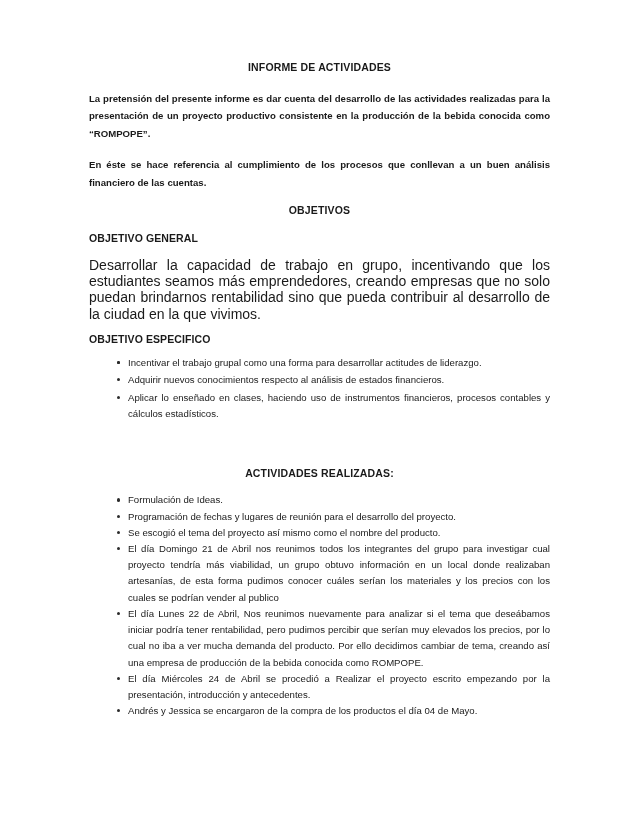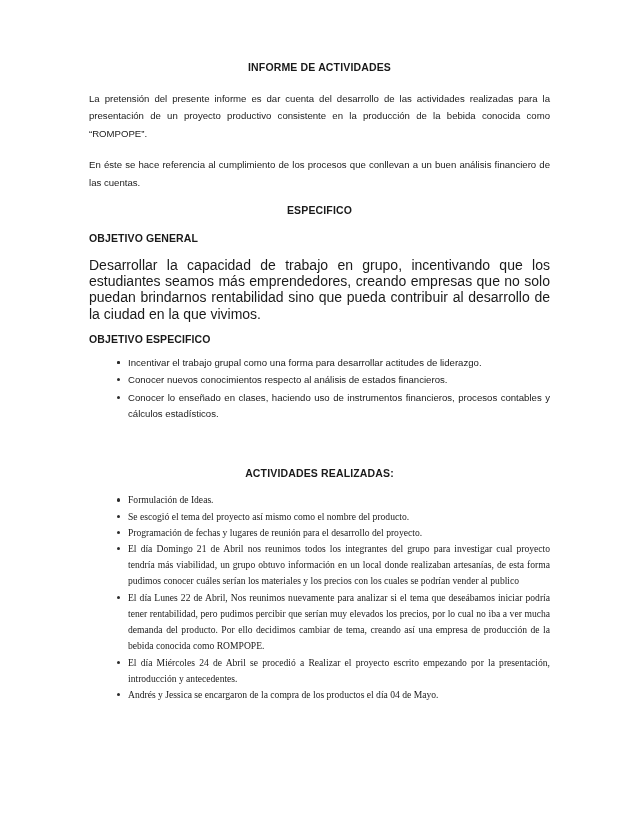--- a/index.html
+++ b/index.html
@@ -46,20 +46,21 @@
     margin: 0;
   }
 
   
   p.just {
     text-align: justify;
     text-justify: inter-word;
     font-size: 9.6px;
     line-height: 17.4px;
     margin: 0;
+    font-weight: bold;
   }
   p.just-tight {
     text-align: justify;
     text-justify: inter-word;
     font-size: 14px;
     line-height: 16.2px;
     margin: 0;
   }
   .sp-8  { height: 8px; }
   .sp-10 { height: 10px; }
@@ -88,21 +89,20 @@
     left: 28px;
     top: 6px;
     width: 3.2px;
     height: 3.2px;
     border-radius: 50%;
     background: #2b2b2b;
   }
   ul.bullets.tight > li {
     line-height: 16.2px;
     margin-bottom: 0;
-    font-family: Liberation Serif, serif;
   }
   ul.bullets > li.last-of-block {
     margin-bottom: 0;
   }
 </style>
 </head>
 <body>
 
 <div class="page">
   <div class="doc-body">
@@ -112,21 +112,21 @@
     <div class="sp-16"></div>
 
     <p class="just">La pretensión del presente informe es dar cuenta del desarrollo de las actividades realizadas para la presentación de un proyecto productivo consistente en la producción de la bebida conocida como “ROMPOPE”.</p>
 
     <div class="sp-14"></div>
 
     <p class="just">En éste se hace referencia al cumplimiento de los procesos que conllevan a un buen análisis financiero de las cuentas.</p>
 
     <div class="sp-12"></div>
 
-    <div class="title-center">ESPECIFICO</div>
+    <div class="title-center">OBJETIVOS</div>
 
     <div class="sp-14"></div>
 
     <div class="heading-left">OBJETIVO GENERAL</div>
 
     <div class="sp-12"></div>
 
     <p class="just-tight">Desarrollar la capacidad de trabajo en grupo, incentivando que los estudiantes seamos más emprendedores, creando empresas que no solo puedan brindarnos rentabilidad sino que pueda contribuir al desarrollo de la ciudad en la que vivimos.</p>
 
     <div class="sp-10"></div>
@@ -138,46 +138,46 @@
     <ul class="bullets">
       <li>
         <span class="dot"></span>
       </li>
       <li>
         <span class="dot"></span>
         <span>Incentivar el trabajo grupal como una forma para desarrollar actitudes de liderazgo.</span>
       </li>
       <li>
         <span class="dot"></span>
-        <span>Conocer nuevos conocimientos respecto al análisis de estados financieros.</span>
+        <span>Adquirir nuevos conocimientos respecto al análisis de estados financieros.</span>
       </li>
       <li class="last-of-block">
         <span class="dot"></span>
-        <span>Conocer lo enseñado en clases, haciendo uso de instrumentos financieros, procesos contables y cálculos estadísticos.</span>
+        <span>Aplicar lo enseñado en clases, haciendo uso de instrumentos financieros, procesos contables y cálculos estadísticos.</span>
       </li>
     </ul>
 
     <div class="sp-44"></div>
 
     <div class="title-center">ACTIVIDADES REALIZADAS:</div>
 
     <div class="sp-12"></div>
 
     <ul class="bullets tight">
       <li>
         <span class="dot"></span>
         <span>Formulación de Ideas.</span>
       </li>
       <li>
         <span class="dot"></span>
-        <span>Se escogió el tema del proyecto así mismo como el nombre del producto.</span>
+        <span>Programación de fechas y lugares de reunión para el desarrollo del proyecto.</span>
       </li>
       <li>
         <span class="dot"></span>
-        <span>Programación de fechas y lugares de reunión para el desarrollo del proyecto.</span>
+        <span>Se escogió el tema del proyecto así mismo como el nombre del producto.</span>
       </li>
       <li>
         <span class="dot"></span>
         <span>El día Domingo 21 de Abril nos reunimos todos los integrantes del grupo para investigar cual proyecto tendría más viabilidad, un grupo obtuvo información en un local donde realizaban artesanías, de esta forma pudimos conocer cuáles serían los materiales y los precios con los cuales se podrían vender al publico</span>
       </li>
       <li>
         <span class="dot"></span>
         <span>El día Lunes 22 de Abril, Nos reunimos nuevamente para analizar si el tema que deseábamos iniciar podría tener rentabilidad, pero pudimos percibir que serían muy elevados los precios, por lo cual no iba a ver mucha demanda del producto. Por ello decidimos cambiar de tema, creando así una empresa de producción de la bebida conocida como ROMPOPE.</span>
       </li>
       <li>

